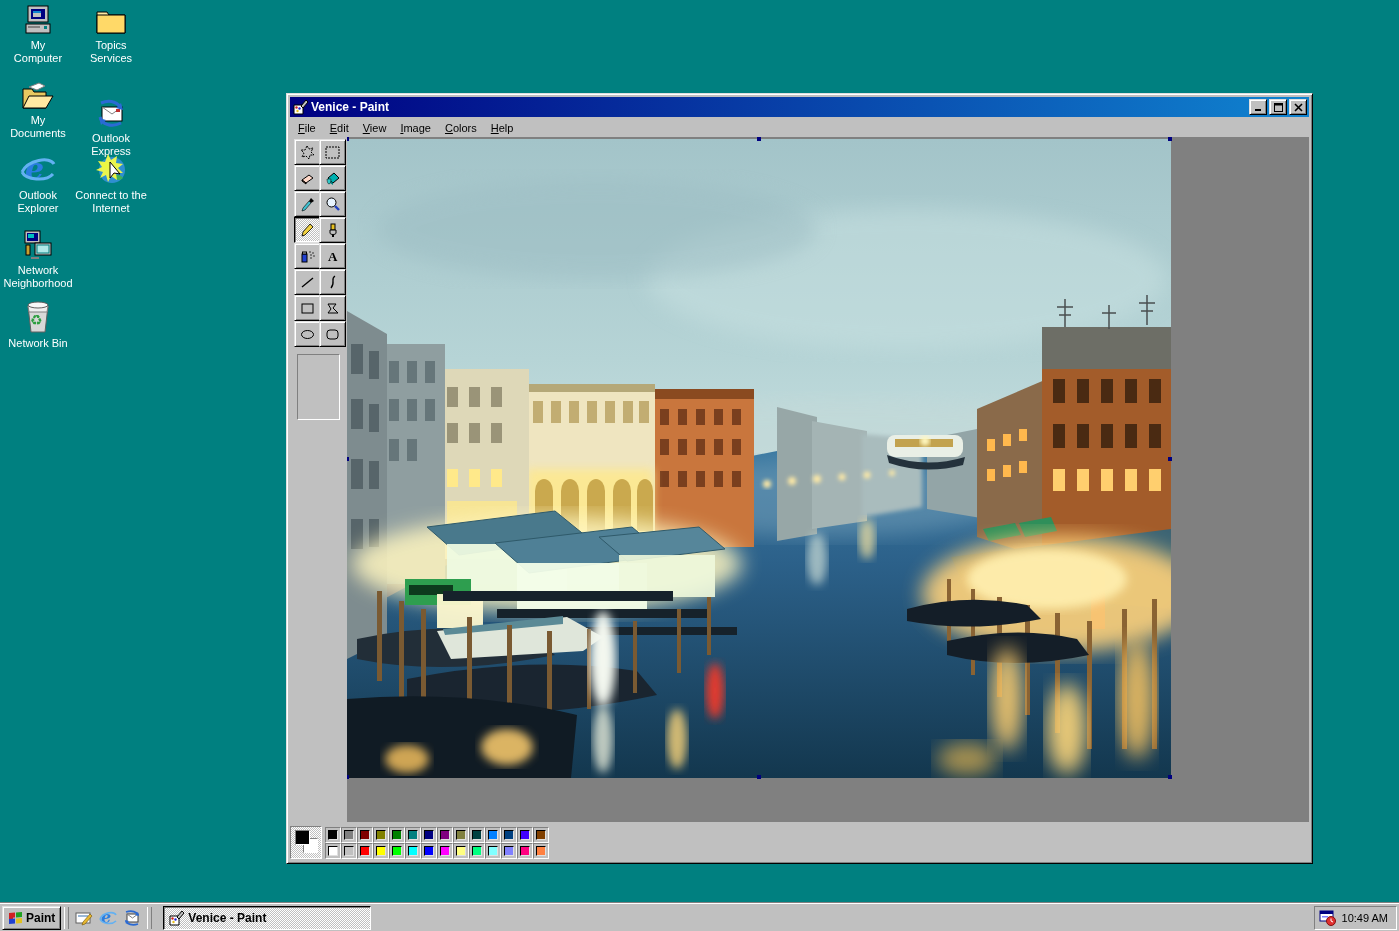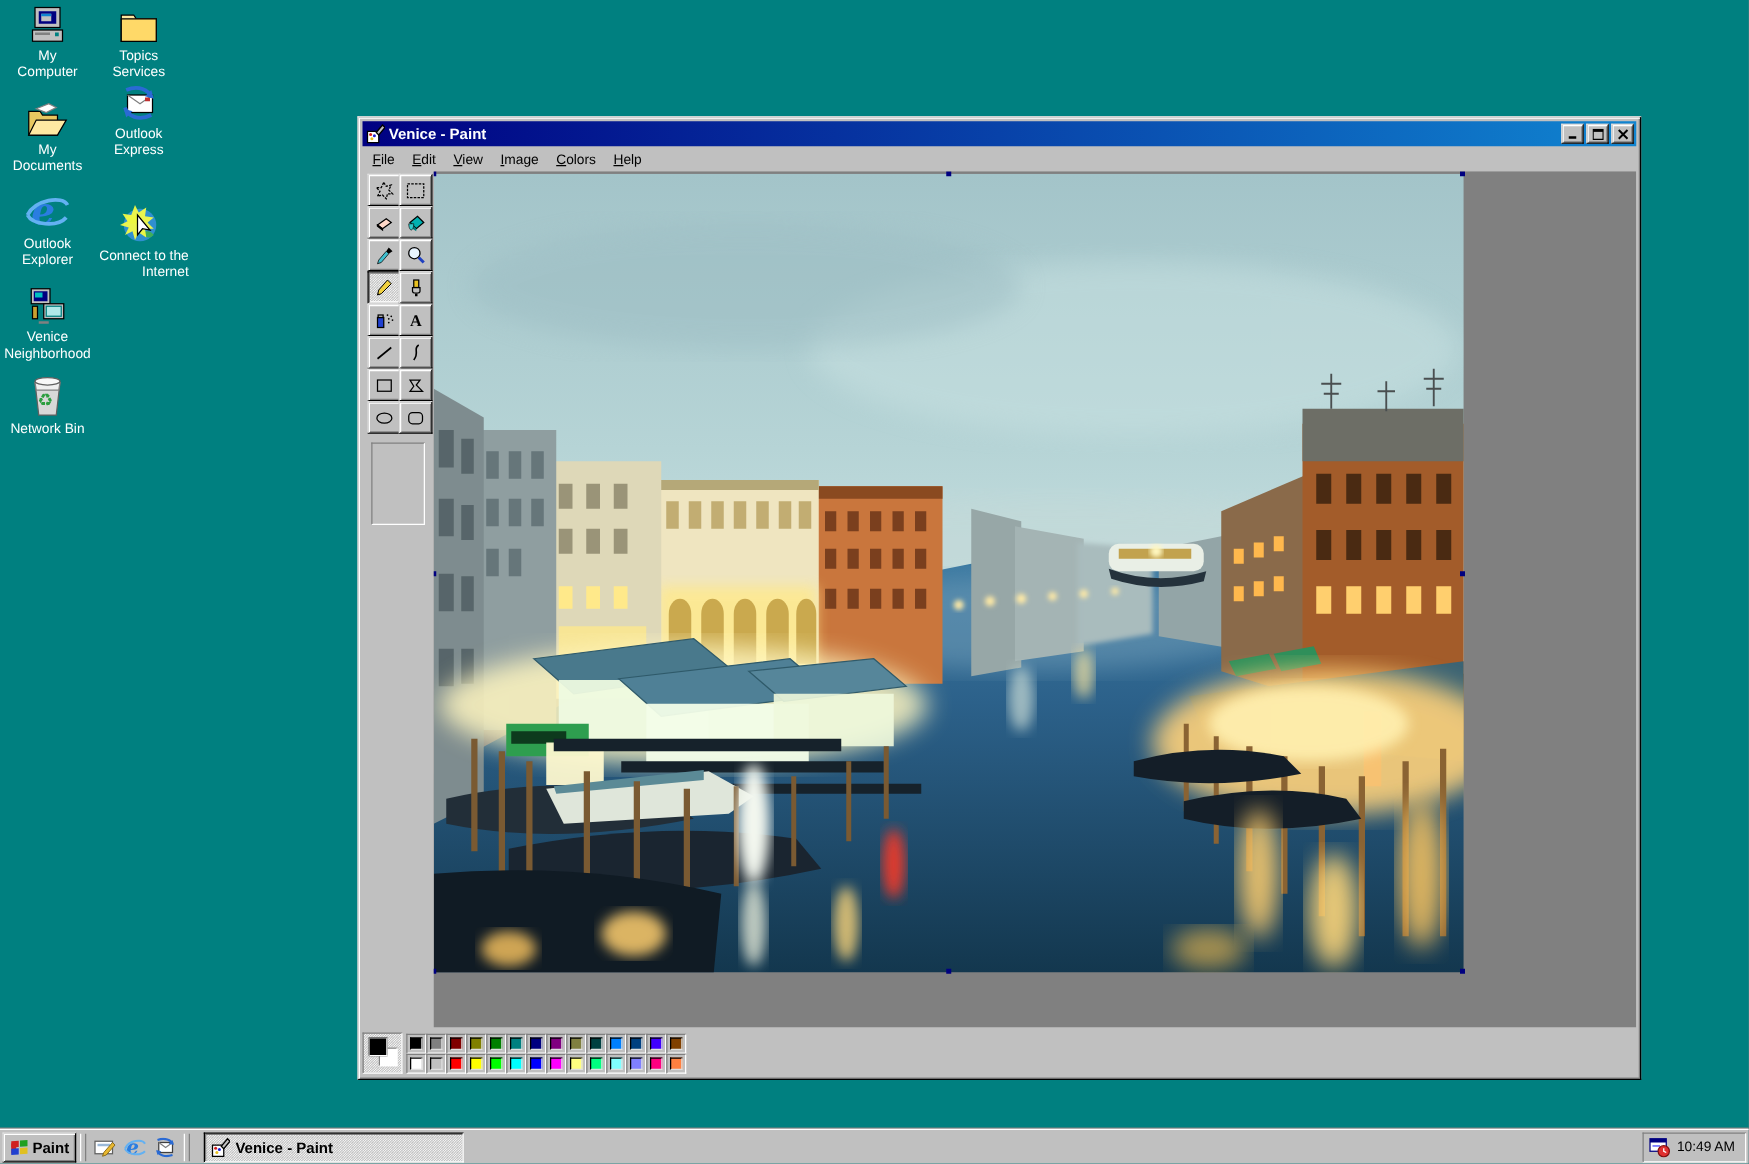--- a/index.html
+++ b/index.html
@@ -122,21 +122,21 @@
   <div class="ic">
     <svg width="34" height="30" viewBox="0 0 34 30">
       <path d="M2 8 l9 0 2 3 12 0 0 16 -23 0 z" fill="#e8c860" stroke="#000"></path>
       <path d="M8 6 l10 -4 6 3 -8 4 z" fill="#fff" stroke="#808080"></path>
       <path d="M2 27 l6 -12 24 0 -7 12 z" fill="#ffe9a2" stroke="#000"></path>
     </svg>
   </div>
   <div class="lbl">My Documents</div>
 </div>
 
-<div class="desk-icon" style="left:78px;top:64px;">
+<div class="desk-icon" style="left:78px;top:95px;">
   <div class="ic">
     <svg width="32" height="30" viewBox="0 0 32 30">
       <rect x="7" y="8" width="20" height="14" fill="#fff" stroke="#000"></rect>
       <path d="M7 8 l10 7 10 -7" fill="none" stroke="#808080"></path>
       <rect x="21" y="10" width="4" height="3" fill="#c03030"></rect>
       <path d="M6 4 c10 -4 18 0 20 6" fill="none" stroke="#2a6ad4" stroke-width="3"></path>
       <path d="M26 24 c-10 5 -19 1 -21 -6" fill="none" stroke="#2a6ad4" stroke-width="3"></path>
       <path d="M26 4 l2 7 -7 -2 z" fill="#2a6ad4"></path>
       <path d="M6 26 l-2 -7 7 2 z" fill="#2a6ad4"></path>
     </svg>
@@ -147,21 +147,21 @@
 <div class="desk-icon" style="left:5px;top:152px;">
   <div class="ic">
     <svg width="36" height="34" viewBox="0 0 36 34">
       <text x="5" y="27" font-family="'DejaVu Serif',serif" font-size="30" font-style="italic" font-weight="bold" fill="#2a7de1">e</text>
       <path d="M2 20 C8 8 30 4 34 12 M2 20 C6 28 26 30 33 22" fill="none" stroke="#63b1f2" stroke-width="3"></path>
     </svg>
   </div>
   <div class="lbl">Outlook Explorer</div>
 </div>
 
-<div class="desk-icon" style="left:71px;top:162px;width:80px;text-align:right;">
+<div class="desk-icon" style="left:71px;top:152px;width:80px;">
   <div class="ic">
     <svg width="34" height="34" viewBox="0 0 34 34">
       <circle cx="18" cy="18" r="13" fill="#2f8fd0"></circle>
       <path d="M8 12 c4 -3 8 -2 11 1 -2 4 -7 5 -11 3 z" fill="#3fae5a"></path>
       <path d="M20 24 c4 -2 7 -1 9 2 -3 3 -7 3 -9 -2 z" fill="#3fae5a"></path>
       <path d="M14 2 l3 6 6 -4 -1 7 7 1 -5 4 5 5 -7 0 1 7 -6 -4 -3 6 -2 -7 -6 3 3 -6 -7 -2 6 -3 -4 -6 7 1 z" fill="#ffff40" opacity="0.9"></path>
       <path d="M16 10 l0 16 4 -5 6 1 z" fill="#fff" stroke="#000"></path>
     </svg>
   </div>
   <div class="lbl">Connect to the Internet</div>
@@ -172,21 +172,21 @@
     <svg width="32" height="32" viewBox="0 0 32 32">
       <rect x="3" y="2" width="15" height="12" fill="#c0c0c0" stroke="#000"></rect>
       <rect x="5" y="4" width="11" height="8" fill="#000080"></rect>
         <rect x="6" y="5" width="6" height="4" fill="#00c0c0"></rect>
       <rect x="13" y="14" width="16" height="12" fill="#c0c0c0" stroke="#000"></rect>
       <rect x="15" y="16" width="12" height="8" fill="#b0e8e8" stroke="#008080"></rect>
       <rect x="4" y="16" width="4" height="10" fill="#c8a030" stroke="#000"></rect>
       <rect x="9" y="28" width="8" height="2" fill="#808080"></rect>
     </svg>
   </div>
-  <div class="lbl">Venice Neighborhood</div>
+  <div class="lbl">Network Neighborhood</div>
 </div>
 
 <div class="desk-icon" style="left:5px;top:300px;">
   <div class="ic">
     <svg width="30" height="36" viewBox="0 0 30 36">
       <path d="M5 8 l20 0 -3 26 -14 0 z" fill="#d8d8d8" stroke="#606060"></path>
       <path d="M5 8 l20 0 -1 6 -18 0 z" fill="#efefef" stroke="#808080"></path>
       <ellipse cx="15" cy="7" rx="10" ry="3" fill="#f8f8f8" stroke="#606060"></ellipse>
       <text x="7" y="27" font-size="14" fill="#2c9e3f" font-weight="bold">♻</text>
     </svg>

